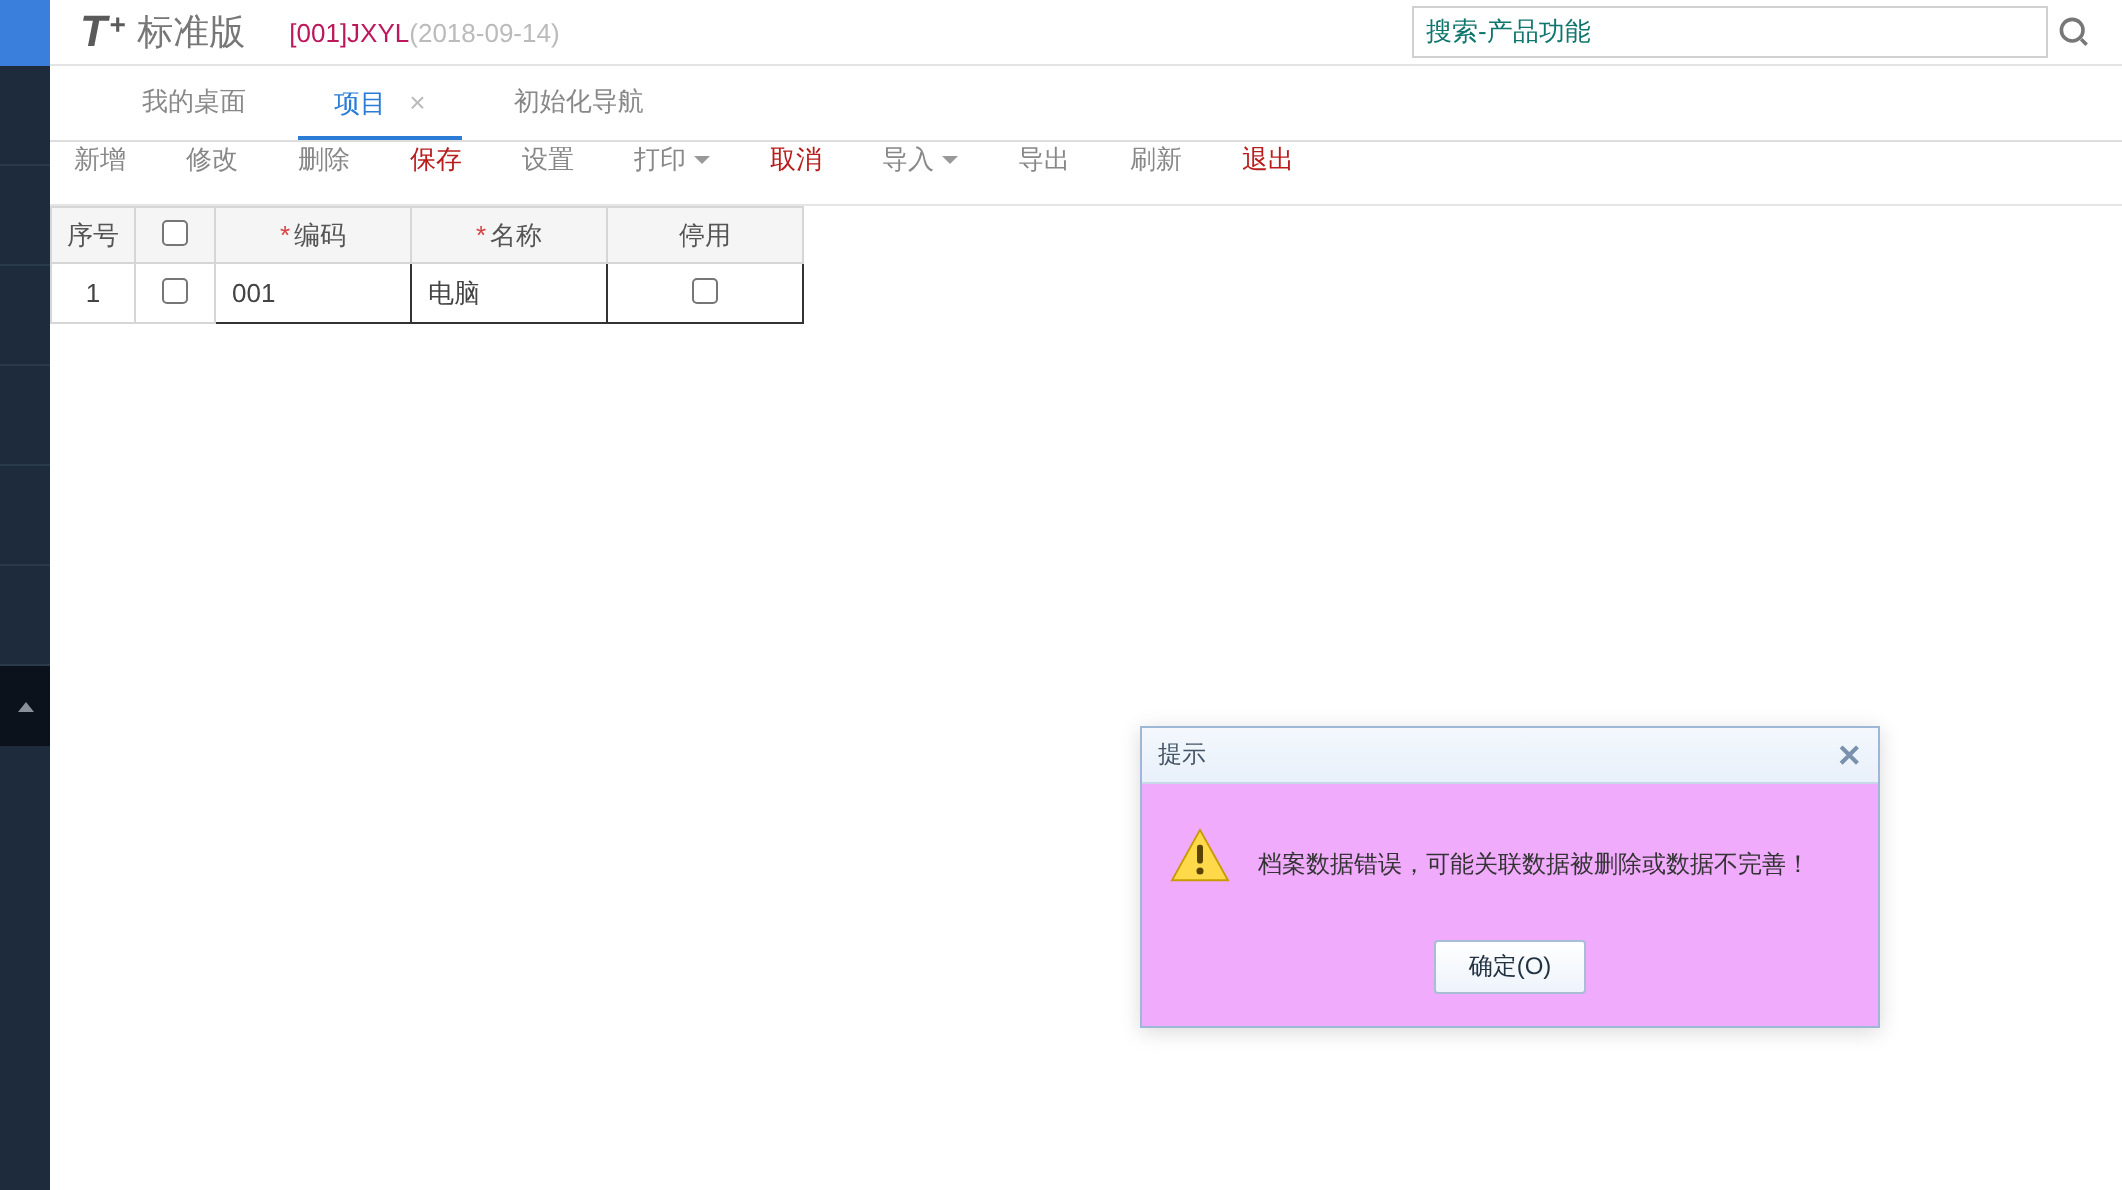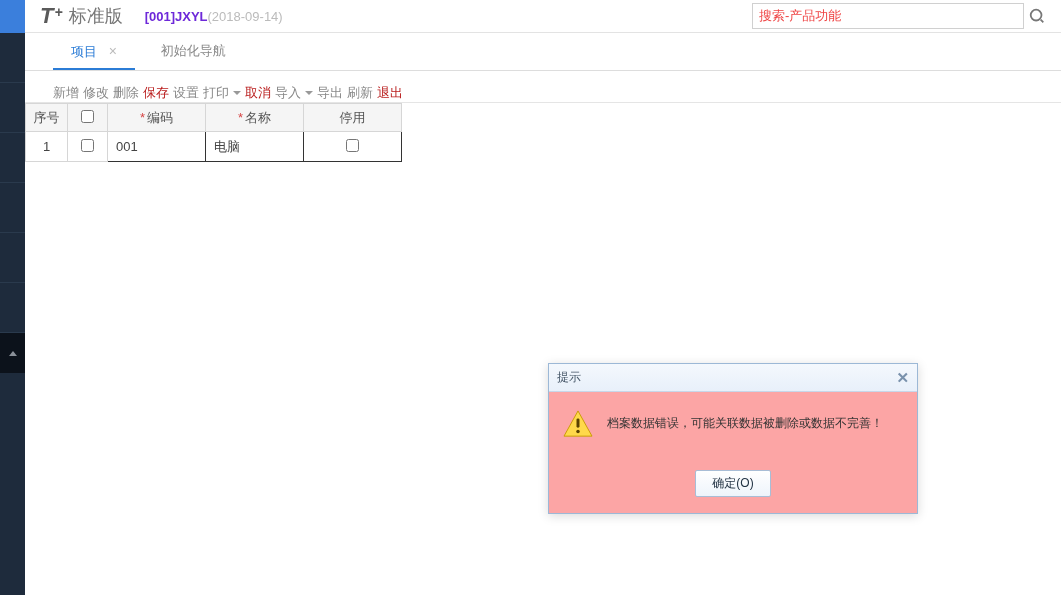--- a/index.html
+++ b/index.html
@@ -94,38 +94,37 @@
       top: -6px;
     }
     .edition {
       font-size: 18px;
       color: #777;
       margin-left: 6px;
       font-weight: 500;
     }
     .org-code {
       font-size: 13px;
-      color: #6d28d9;
+      color: #be185d;
       margin-left: 22px;
-      font-weight: bold;
     }
     .org-date {
       font-size: 13px;
       color: #bbb;
       margin-left: 0;
     }
     .header-spacer { flex: 1; }
     .search-box {
-      width: 272px;
+      width: 318px;
       height: 26px;
       border: 1px solid #d0d0d0;
       display: flex;
       align-items: center;
       padding: 0 6px;
-      color: #ef4444;
+      color: #0f766e;
       font-size: 13px;
       background: #fff;
     }
     .search-icon {
       width: 18px;
       height: 18px;
       margin-left: 6px;
       border: 2px solid #888;
       border-radius: 50%;
       position: relative;
@@ -156,24 +155,24 @@
       color: #bbb;
       margin-left: 8px;
       font-size: 14px;
     }
 
     
     .toolbar {
       height: 32px;
       border-bottom: 1px solid #e5e5e5;
       display: flex;
-      align-items: flex-end;
-      padding-left: 28px;
-      font-size: 13px;
-      gap: 4px;
+      align-items: flex-start;
+      padding-left: 12px;
+      font-size: 13px;
+      gap: 30px;
     }
     .tool-btn {
       color: #888;
       cursor: pointer;
       display: flex;
       align-items: center;
       gap: 3px;
     }
     .tool-btn.strong { color: #b91c1c; font-weight: 500; }
     .dropdown-arrow {
@@ -227,24 +226,24 @@
       border: 1px solid #333;
     }
     .editing-row td.col-seq,
     .editing-row td.col-chk {
       border: 1px solid #d6d6d6;
     }
 
     
     .dialog {
       position: absolute;
-      left: 548px;
+      left: 570px;
       top: 363px;
       width: 370px;
-      background: #fca5a5;
+      background: #f0abfc;
       border: 1px solid #9cb8d6;
       box-shadow: 0 2px 10px rgba(0,0,0,0.15);
     }
     .dialog-title {
       height: 28px;
       background: linear-gradient(#f4f8fd, #e8f0fa);
       border-bottom: 1px solid #c7d7ea;
       display: flex;
       align-items: center;
       padding: 0 8px;
@@ -254,21 +253,21 @@
     .dialog-close {
       margin-left: auto;
       font-size: 15px;
       color: #7991ac;
       cursor: pointer;
       font-weight: bold;
     }
     .dialog-body {
       padding: 18px 14px 10px;
       display: flex;
-      align-items: flex-start;
+      align-items: flex-end;
       gap: 14px;
       min-height: 60px;
     }
     .warn-icon {
       width: 30px;
       height: 28px;
       flex-shrink: 0;
     }
     .dialog-msg {
       font-size: 12px;
@@ -321,20 +320,23 @@
     <div class="search-box">
       <span>搜索-产品功能</span>
     </div>
     <svg class="search-icon" style="border:none;margin-left:4px" width="20" height="20" viewBox="0 0 20 20">
       <circle cx="9" cy="9" r="6" stroke="#777" stroke-width="2" fill="none"></circle>
       <line x1="14" y1="14" x2="18" y2="18" stroke="#777" stroke-width="2"></line>
     </svg>
   </div>
 
   <div class="tabs">
+    <div class="tab">
+      <span>我的桌面</span>
+    </div>
     <div class="tab active">
       <span>项目</span>
       <span class="tab-close">×</span>
     </div>
     <div class="tab">
       <span>初始化导航</span>
     </div>
   </div>
 
   <div class="toolbar">

